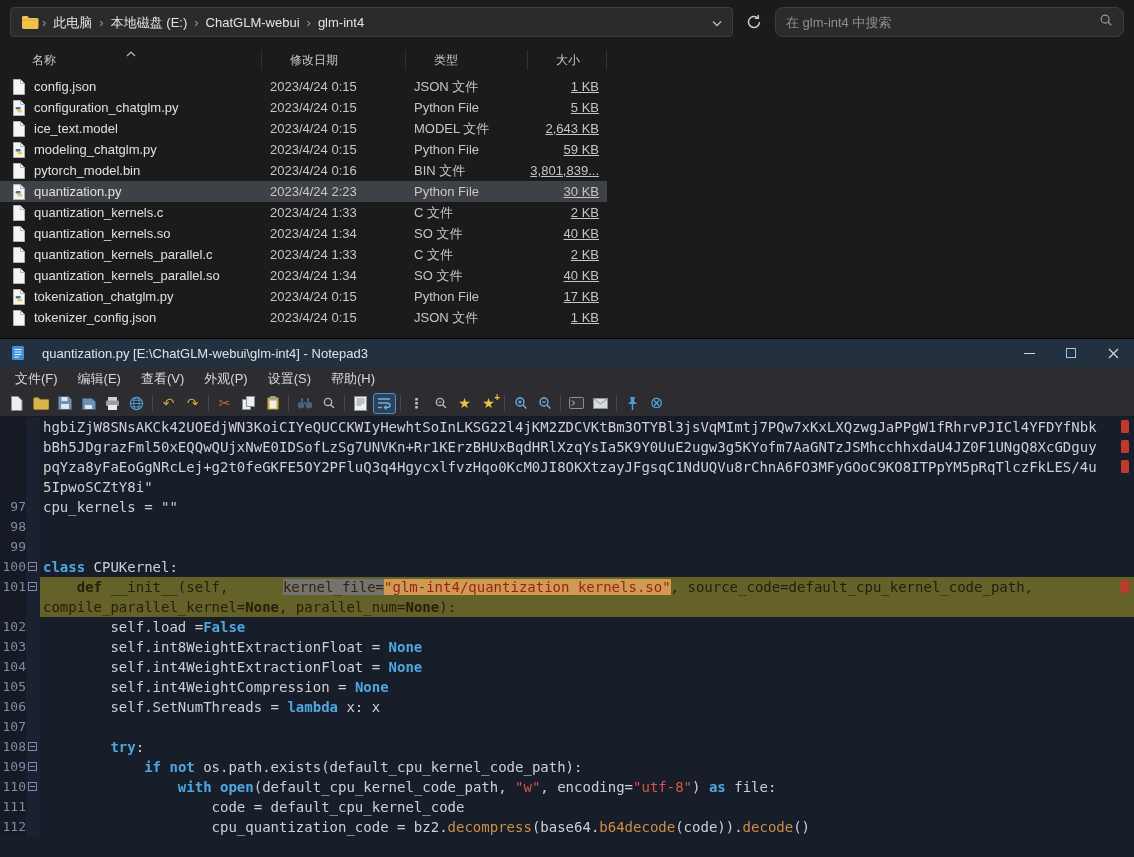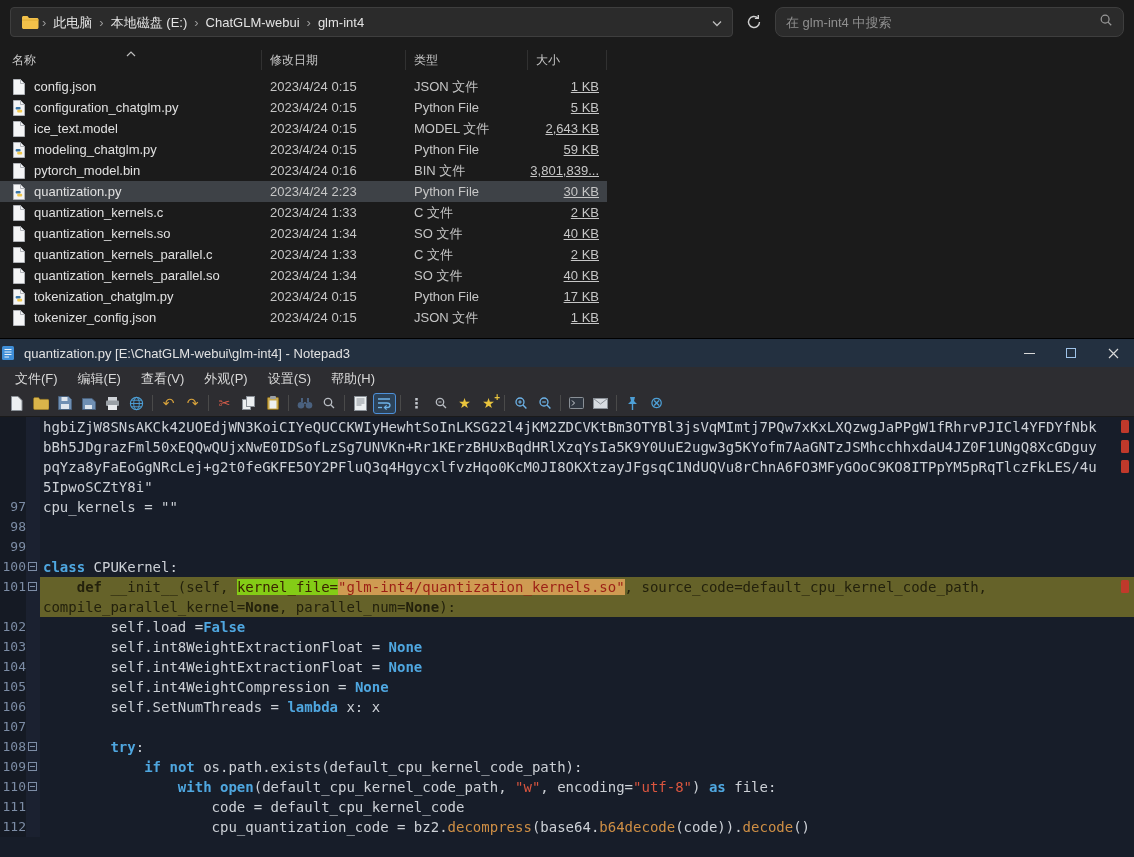--- a/index.html
+++ b/index.html
@@ -16,36 +16,36 @@
   .addr-spacer { flex:1; }
   .refresh-btn { width:26px; height:26px; display:flex; align-items:center; justify-content:center; border-radius:4px; }
   .search-box { flex:1; height:30px; background:#2b2b2b; border:1px solid #3e3e3e; border-radius:8px;
     display:flex; align-items:center; padding:0 10px; gap:6px; }
   .search-input { flex:1; background:transparent; border:none; outline:none; color:#cfcfcf; font-size:13px;
     font-family:"Liberation Sans","DejaVu Sans",sans-serif; }
   .search-input::placeholder { color:#8f8f8f; }
 
   .file-header { position:relative; height:32px; display:grid; grid-template-columns:262px 144px 122px 79px;
     align-items:end; padding-bottom:6px; color:#c9c9c9; font-size:12px; }
-  .hcell { padding-left:8px; border-right:1px solid #313131; height:20px; line-height:20px; }
+  .hcell { padding-left:8px; border-right:1px solid #313131; height:20px; line-height:20px;margin-left:20px; }
   .h-name { padding-left:12px; }
   .sort-caret { position:absolute; top:2px; left:126px; }
 
   .file-row { display:grid; grid-template-columns:262px 144px 122px 79px; width:607px; height:21px;
     align-items:center; font-size:13px; }
   .file-row.selected { background:#3e4247; }
   .fcell-name { display:flex; align-items:center; gap:8px; padding-left:12px; color:#e0e0e0; overflow:hidden; white-space:nowrap; }
   .fcell { padding-left:8px; color:#c6c6c6; white-space:nowrap; overflow:hidden; }
   .fcell-size { text-align:right; padding-right:8px; color:#c6c6c6; white-space:nowrap;text-decoration:underline; }
   .ficon { display:inline-flex; width:14px; height:16px; flex:0 0 14px; }
 
   
   .notepad { position:absolute; top:338px; left:0; width:1134px; height:519px; display:flex; flex-direction:column;
     border-top:1px solid #000; }
-  .np-titlebar { height:28px; background:#233040; display:flex; align-items:center; gap:8px; }
+  .np-titlebar { height:28px; background:#233040; display:flex; align-items:center; padding-left:10px; gap:16px; }
   .np-title { color:#e2e2e2; font-size:13px; flex:1; white-space:nowrap; overflow:hidden; }
   .np-controls { display:flex; height:100%; }
   .np-ctrl { width:42px; height:100%; display:flex; align-items:center; justify-content:center; }
   .minbar { width:11px; height:1px; background:#d8d8d8; display:inline-block; }
   .maxbox { width:10px; height:10px; border:1px solid #9fc3e8; display:inline-block; }
 
   .np-menubar { height:23px; background:#2d2d31; display:flex; align-items:center; padding-left:5px; }
   .np-menu-item { color:#d8d8d8; font-size:13px; padding:0 10px; cursor:default; }
 
   .np-toolbar { height:27px; background:#2d2d31; border-bottom:1px solid #1a1a1a; display:flex; align-items:center;
@@ -66,21 +66,21 @@
   .ed-code { flex:1; padding-left:3px; position:relative; color:#ccd0d6; overflow:hidden; }
   .ed-row.cur .ed-code { background:#656229; color:#23210c; }
   .wrapmark { position:absolute; right:5px; top:3px; width:8px; height:13px; background:#c0392b; border-radius:1.5px; }
 
   .t-p { color:#ccd0d6; }
   .t-k { color:#4fa7e0; font-weight:bold; }
   .t-s { color:#d9553f; }
   .t-f { color:#cf8f45; }
   .t-d { color:#23210c; }
   .t-db { color:#23210c; font-weight:bold; }
-  .t-selk { background:#84cc16; color:#3a2400; }
+  .t-selk { background:#737373; color:#3a2400;margin-left:46px; }
   .t-sels { background:#cf9b52; color:#9c1f15; }
 </style>
 </head>
 <body>
 
 <div class="explorer">
   <div class="addrbar">
     <div class="addr-box">
       <span class="ficon" style="width:18px;height:14px">
           <svg width="18" height="14" viewBox="0 0 18 14">

